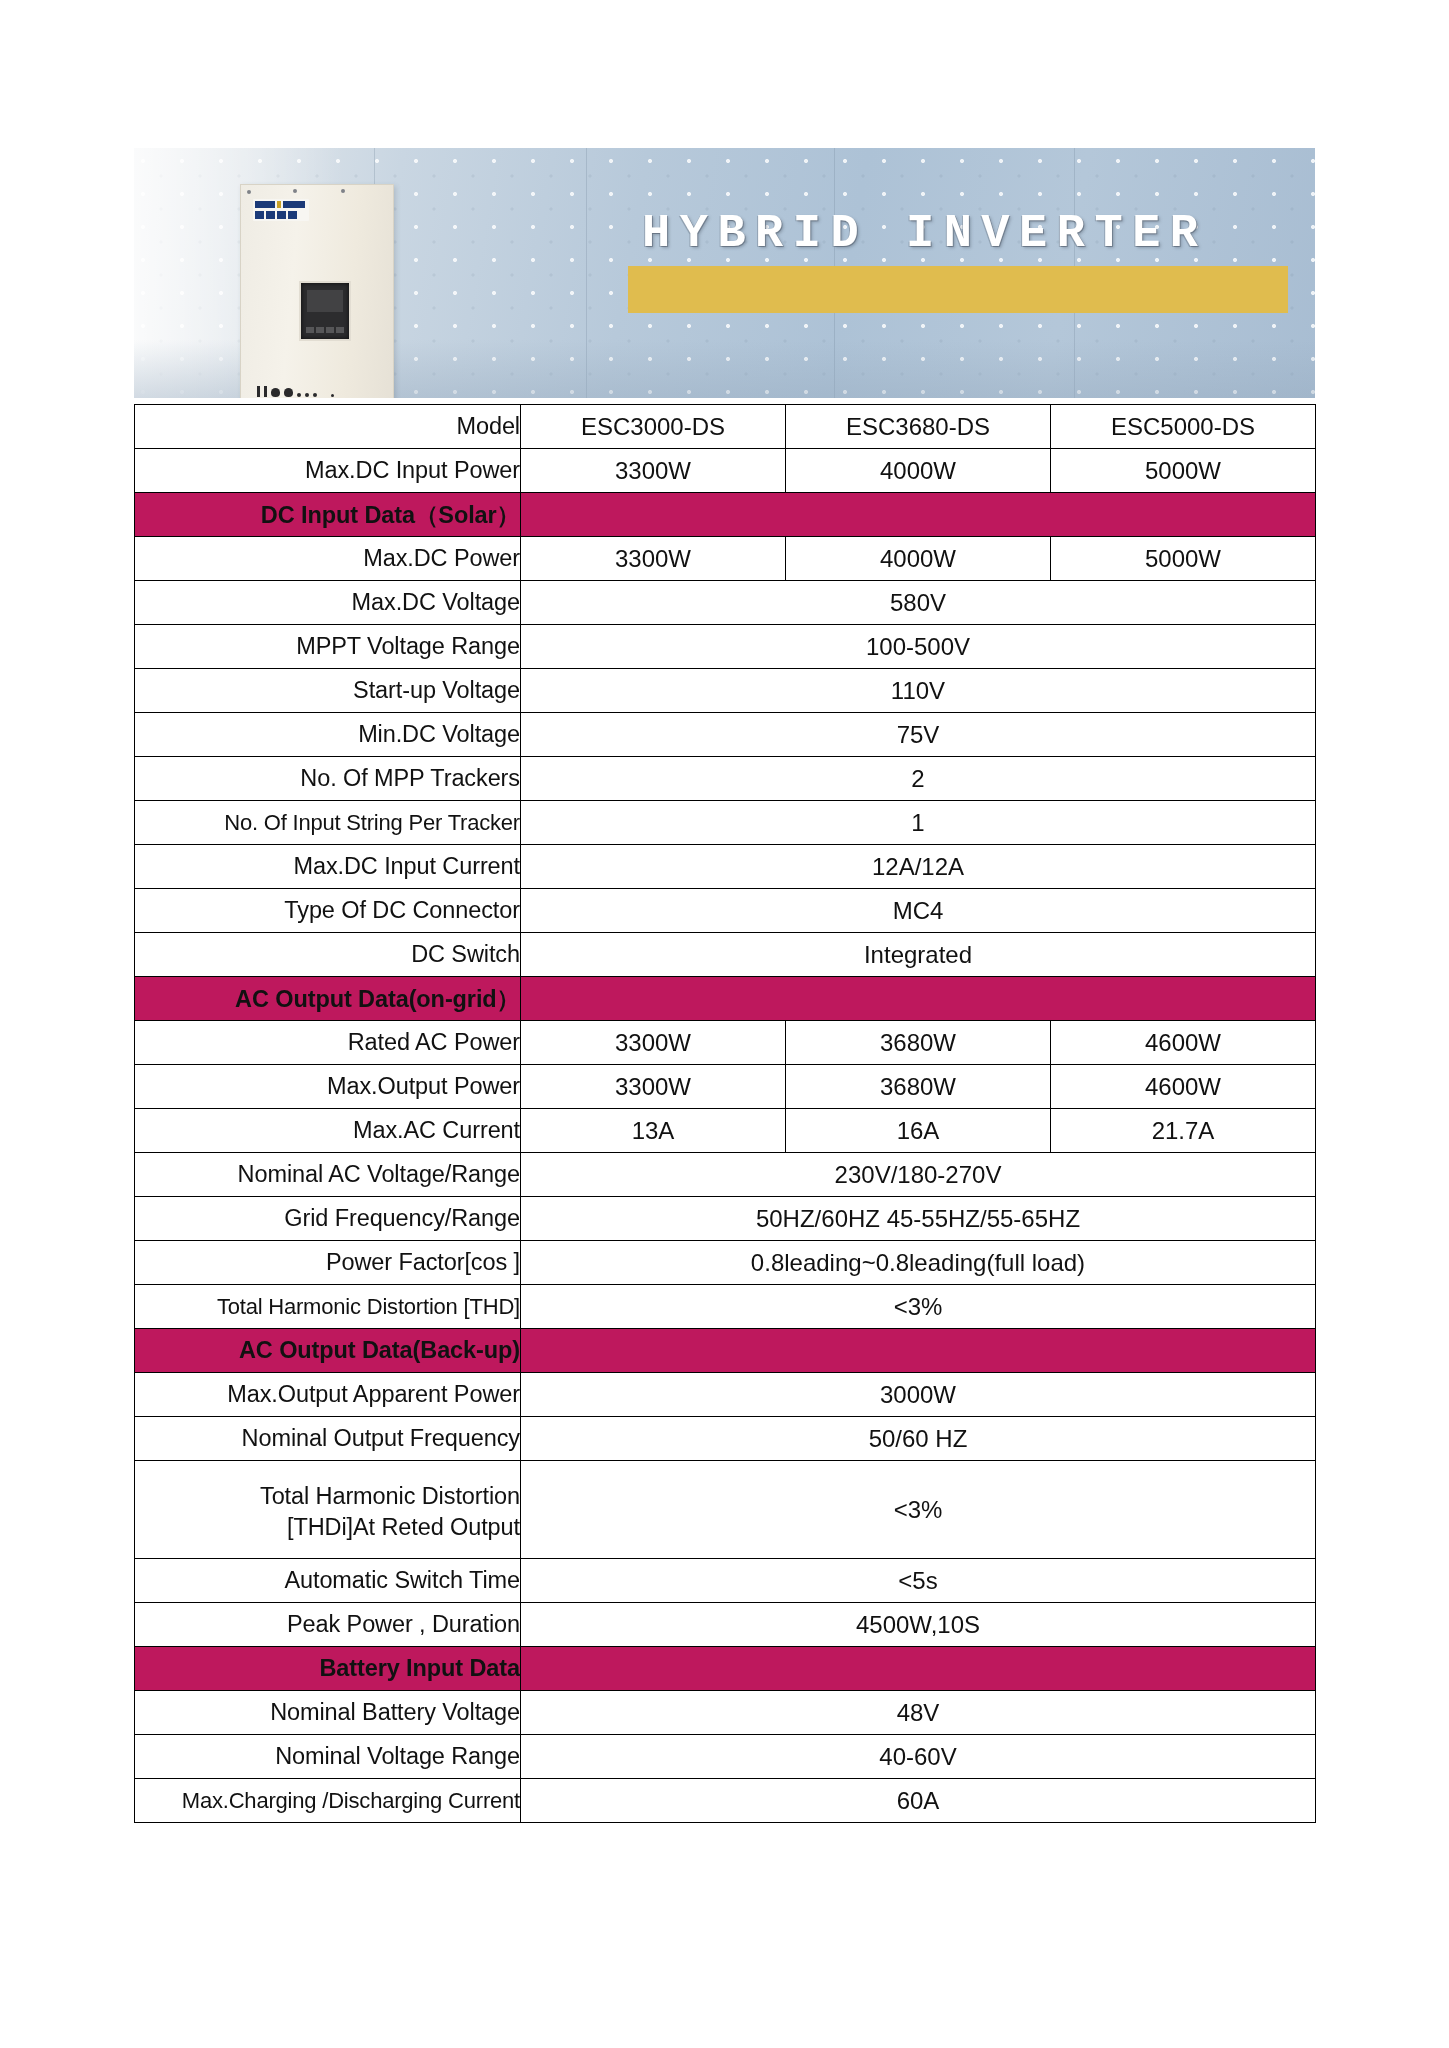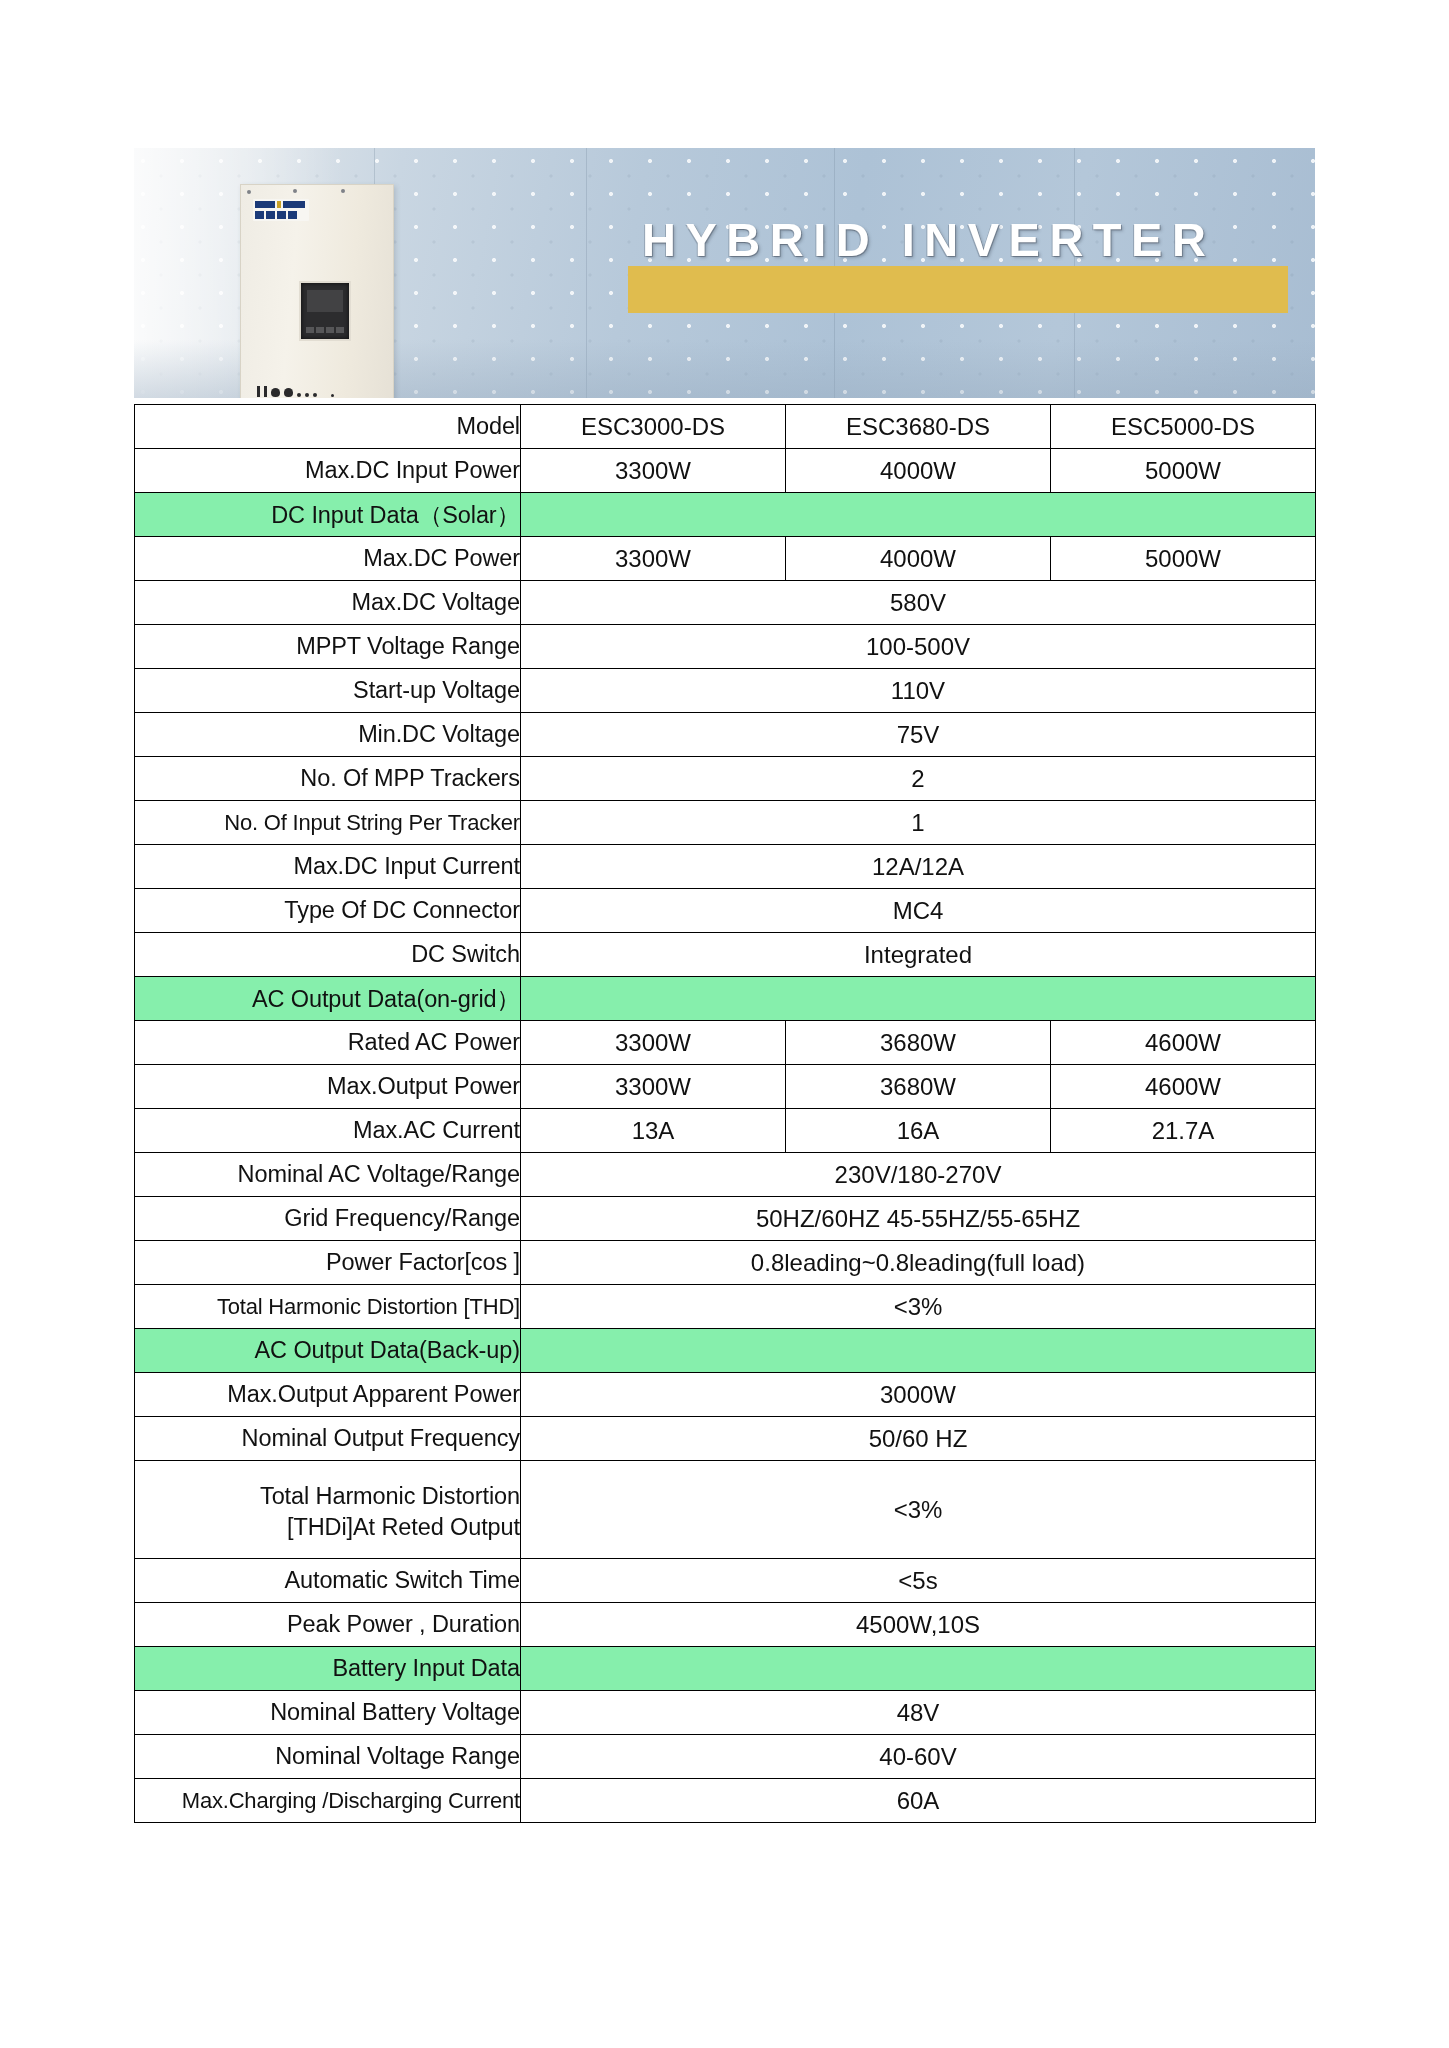--- a/index.html
+++ b/index.html
@@ -184,33 +184,33 @@
     position: absolute;
     left: 494px;
     top: 118px;
     width: 660px;
     height: 47px;
     background: #e0bc4e;
   }
   .hero-title {
     position: absolute;
     left: 508px;
-    top: 68px;
+    top: 62px;
     width: 660px;
     font-size: 47px;
     line-height: 1;
     letter-spacing: 9.5px;
     font-weight: 700;
     color: #ffffff;
     text-shadow:
        1px  1px 0 rgba(90,100,115,0.55),
       -1px  1px 0 rgba(90,100,115,0.35),
        2px  2px 3px rgba(70,80,95,0.35);
     white-space: nowrap;
-    font-family: Liberation Sans, sans-serif;
+    font-family: Liberation Mono, monospace;
   }
 
   
   .spec-table {
     position: absolute;
     left: 134px;
     top: 404px;
     width: 1181px;
     border-collapse: collapse;
     table-layout: fixed;
@@ -237,21 +237,22 @@
   }
   td.val {
     text-align: center;
     font-size: 24px;
   }
   td.label.small {
     font-size: 22px;
     letter-spacing: -0.2px;
   }
   tr.section td {
-    background: #86efac;
+    background: #be185d;
+    font-weight: bold;
   }
   tr.section td.label {
     font-size: 23.5px;
   }
   tr.tall td {
     height: 88px;
   }
   td.label.twoline {
     line-height: 1.32;
     padding-top: 7px;

